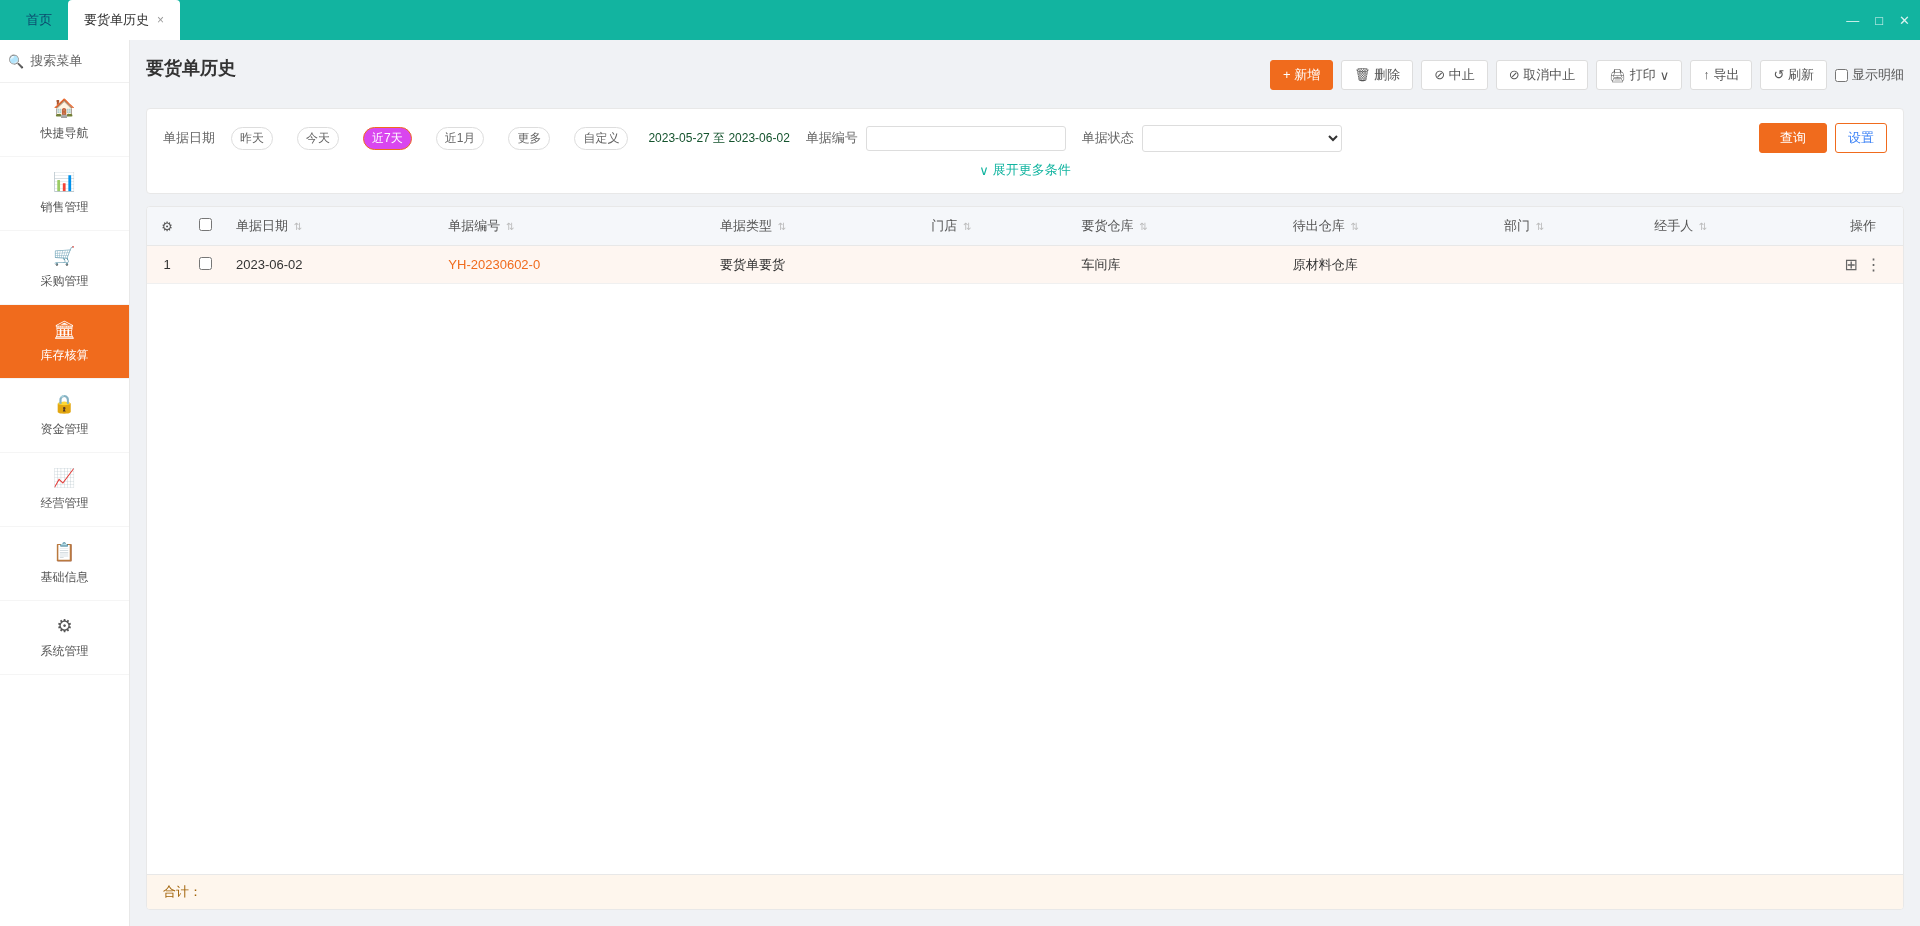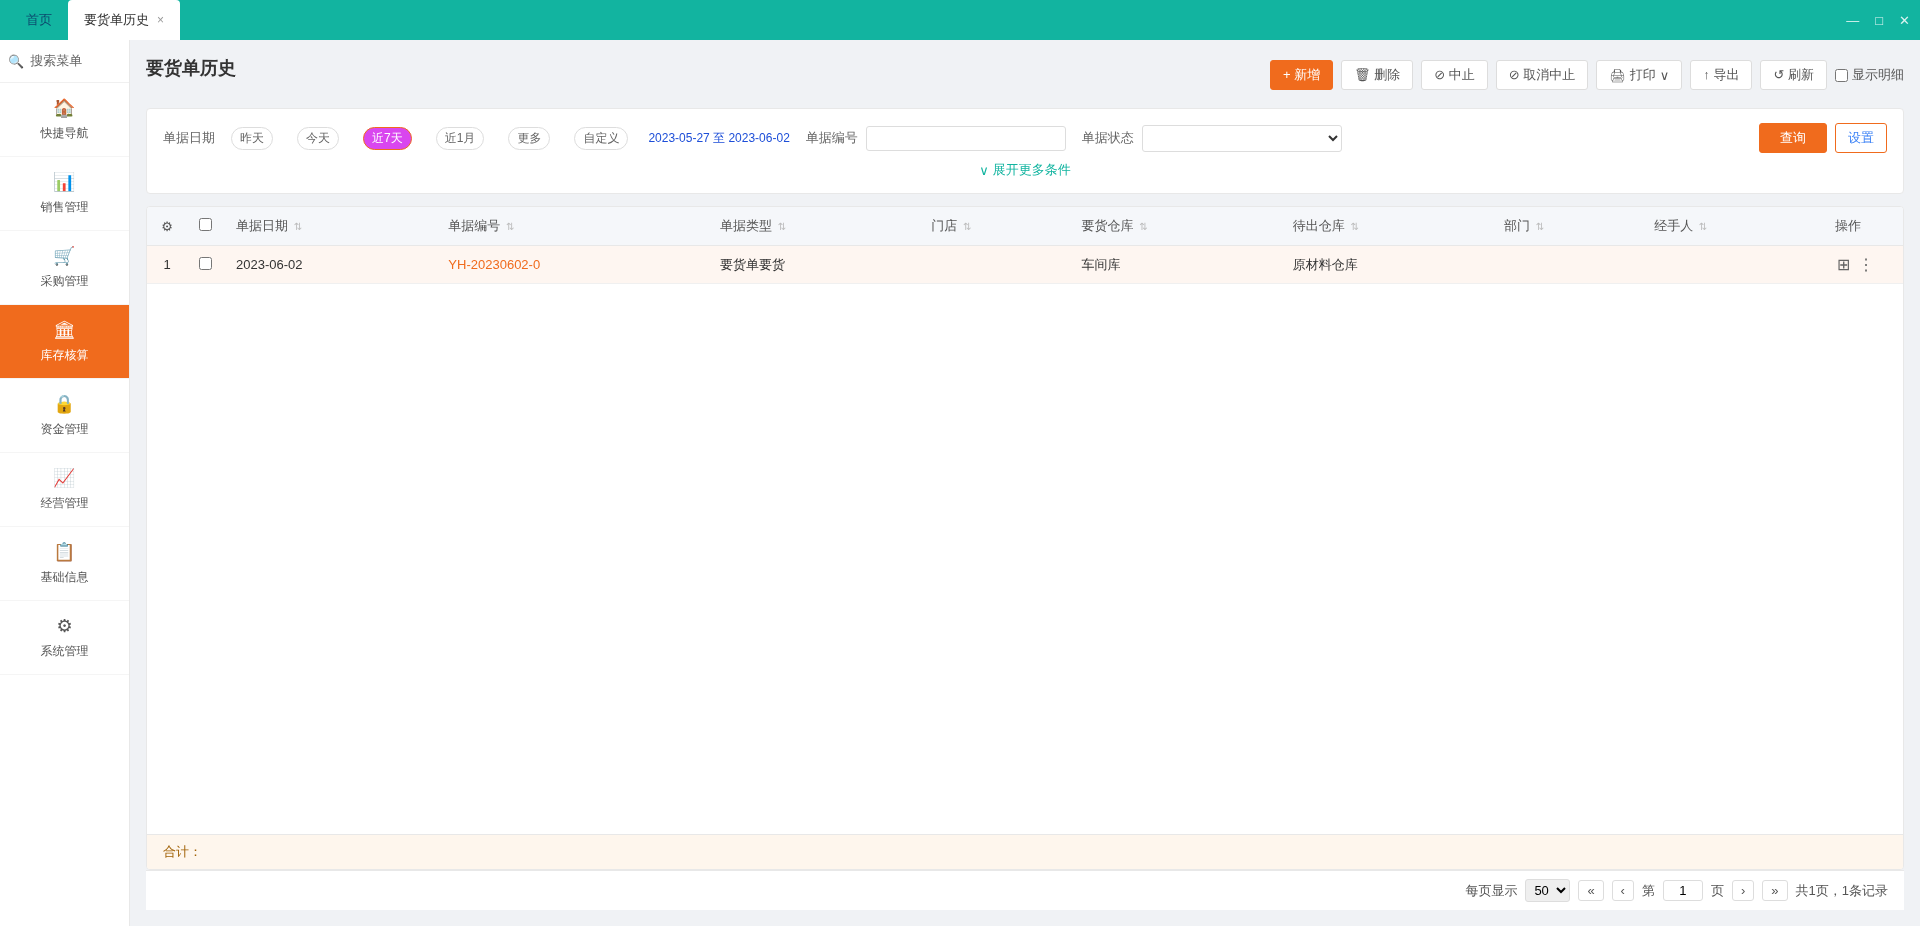--- a/index.html
+++ b/index.html
@@ -32,21 +32,21 @@
     
     .page-title { font-size: 18px; color: #333; font-weight: bold; margin-bottom: 14px; }
 
     
     .filter-bar { background: #fff; border: 1px solid #e8e8e8; border-radius: 4px; padding: 14px 16px; margin-bottom: 12px; }
     .filter-row { display: flex; align-items: center; gap: 16px; flex-wrap: wrap; }
     .filter-label { color: #666; font-size: 13px; white-space: nowrap; }
     .filter-date-btns { display: flex; align-items: center; gap: 24px; }
     .date-btn { padding: 2px 8px; border-radius: 12px; border: 1px solid #ddd; background: #fff; color: #666; cursor: pointer; font-size: 12px; }
     .date-btn.active { background: #d946ef; color: #fff; border-color: #f06b1d; }
-    .date-range { color: #1d4ed8; font-size: 12px; margin-left: 4px; }
+    .date-range { color: #14532d; font-size: 12px; margin-left: 4px; }
     .filter-input-group { display: flex; align-items: center; gap: 8px; }
     .filter-input { border: 1px solid #ddd; border-radius: 3px; padding: 4px 8px; font-size: 13px; width: 200px; color: #333; outline: none; }
     .filter-select { border: 1px solid #ddd; border-radius: 3px; padding: 4px 8px; font-size: 13px; width: 200px; color: #333; outline: none; background: #fff; }
     .expand-more { display: flex; align-items: center; gap: 4px; color: #12b4a0; cursor: pointer; font-size: 13px; margin-top: 8px; justify-content: center; }
     .toolbar-btn { display: flex; align-items: center; gap: 4px; padding: 5px 12px; border-radius: 3px; border: 1px solid #ddd; background: #fff; color: #555; cursor: pointer; font-size: 13px; text-align: center; }
     .toolbar-btn.primary { background: #f06b1d; color: #fff; border-color: #f06b1d; }
     .toolbar-btn.secondary { background: #fff; color: #555; }
     .display-detail { display: flex; align-items: center; gap: 4px; color: #555; font-size: 13px; }
     .display-detail input[type=checkbox] { cursor: pointer; }
 
@@ -54,21 +54,21 @@
     .table-container { flex: 1; background: #fff; border: 1px solid #e8e8e8; border-radius: 4px; overflow: auto; display: flex; flex-direction: column; }
     table { width: 100%; border-collapse: collapse; font-size: 13px; }
     thead tr { background: #f5f7fa; }
     thead th { padding: 10px 12px; text-align: left; color: #555; font-weight: normal; border-bottom: 1px solid #e8e8e8; white-space: nowrap; }
     tbody tr { background: #fff; }
     tbody tr.highlighted { background: #fef6f1; }
     tbody td { padding: 9px 12px; border-bottom: 1px solid #f0f0f0; color: #333; }
     tbody td a { color: #f06b1d; text-decoration: none; }
     .col-index { width: 40px; text-align: center; }
     .col-checkbox { width: 36px; text-align: center; }
-    .col-ops { width: 80px; text-align: left; }
+    .col-ops { width: 80px; text-align: center; }
     .op-btn { color: #666; cursor: pointer; font-size: 16px; padding: 2px; }
 
     
     .summary-bar { background: #fef6ed; border-top: 1px solid #e8e8e8; padding: 8px 16px; display: flex; align-items: flex-start; gap: 8px; font-size: 13px; color: #a16207; }
 
     
     .pagination-bar { background: #fff; border-top: 1px solid #e8e8e8; padding: 8px 16px; display: flex; align-items: center; justify-content: flex-end; gap: 8px; font-size: 13px; color: #555; flex-shrink: 0; }
     .page-size-select { border: 1px solid #ddd; border-radius: 3px; padding: 2px 4px; font-size: 13px; }
     .page-btn { padding: 2px 8px; border: 1px solid #ddd; border-radius: 3px; background: #fff; cursor: pointer; color: #555; font-size: 13px; }
     .page-input { width: 40px; border: 1px solid #ddd; border-radius: 3px; padding: 2px 4px; text-align: center; font-size: 13px; }
@@ -264,28 +264,14 @@
           </tr>
         </tbody>
       </table>
       <div style="flex: 1;"></div>
 
       <div class="summary-bar">
         <span>合计：</span>
       </div>
     </div>
 
-    <div class="pagination-bar">
-      <span>每页显示</span>
-      <select class="page-size-select">
-        <option value="50">50</option>
-      </select>
-      <button class="page-btn">«</button>
-      <button class="page-btn">‹</button>
-      <span>第</span>
-      <input class="page-input" type="text" value="1" style="">
-      <span>页</span>
-      <button class="page-btn">›</button>
-      <button class="page-btn">»</button>
-      <span>共1页，1条记录</span>
-    </div>
   </div>
 </div>
 
 </body></html>

